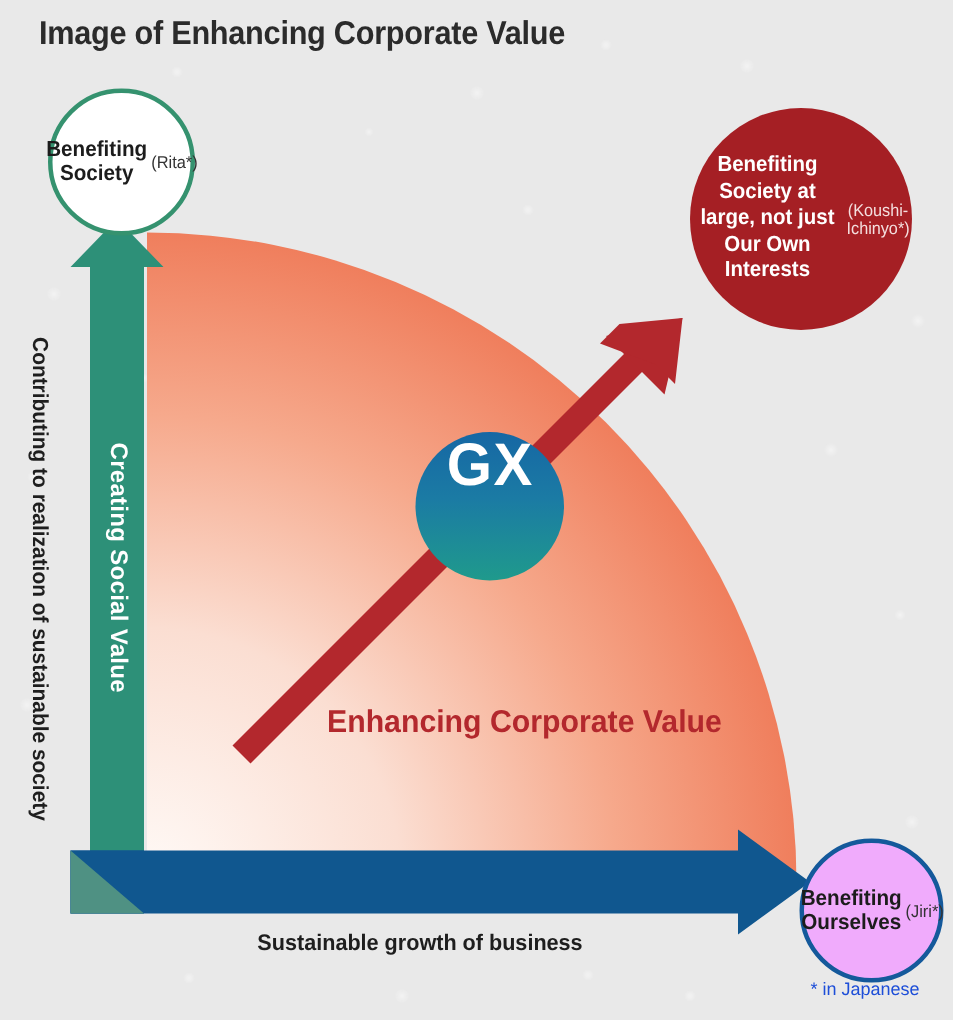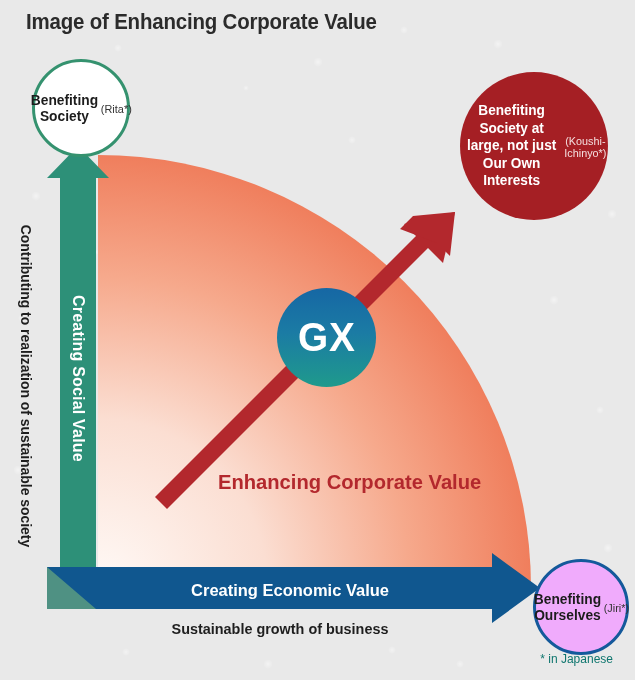--- a/index.html
+++ b/index.html
@@ -80,21 +80,21 @@
   #circle-ourselves .l2{
     font-size:11.5px;color:#333;margin-top:1px;
     transform:scaleX(.95);
   }
 
   
   #gx-bubble{
     position:absolute;left:277px;top:288px;width:99px;height:99px;
     border-radius:50%;
     background:linear-gradient(180deg,#1667a4 0%,#1b7ba4 45%,#1f9a8c 100%);
-    display:flex;align-items:center;justify-content:center;
+    display:flex;justify-content:center;
     z-index:5;
   }
   #gx-bubble span{
     color:#fff;font-size:40px;font-weight:bold;letter-spacing:1px;
     transform:scaleX(.97);
   }
 
   
   #axis-label-vertical{
     position:absolute;left:14px;top:196px;
@@ -143,21 +143,21 @@
 
   #enhancing-value-label{
     position:absolute;left:218px;top:470px;
     font-size:21px;font-weight:bold;color:#b3282d;
     white-space:nowrap;z-index:5;
     transform:scaleX(.96);transform-origin:left center;
   }
 
   #footnote{
     position:absolute;right:22px;top:652px;
-    font-size:12px;color:#0f766e;
+    font-size:12px;color:#1d4ed8;
     z-index:4;
   }
 </style>
 </head>
 <body>
 
 <div id="stage">
 
   <svg id="bgnoise" class="layer" viewBox="0 0 635 680" aria-hidden="true">
     <defs>
@@ -234,23 +234,20 @@
   <div class="page-title">Image of Enhancing Corporate Value</div>
 
   <div id="axis-label-vertical">
     <span>Contributing to realization of sustainable society</span>
   </div>
 
   <div id="social-value-text">
     <span>Creating Social Value</span>
   </div>
 
-  <div id="economic-value-text">
-    <span>Creating Economic Value</span>
-  </div>
 
   <div id="sustainable-growth-caption">Sustainable growth of business</div>
 
   <div id="enhancing-value-label">Enhancing Corporate Value</div>
 
   <div class="circ" id="circle-society">
     <div class="l1">Benefiting Society</div>
     <div class="l2">(Rita*)</div>
   </div>
 

